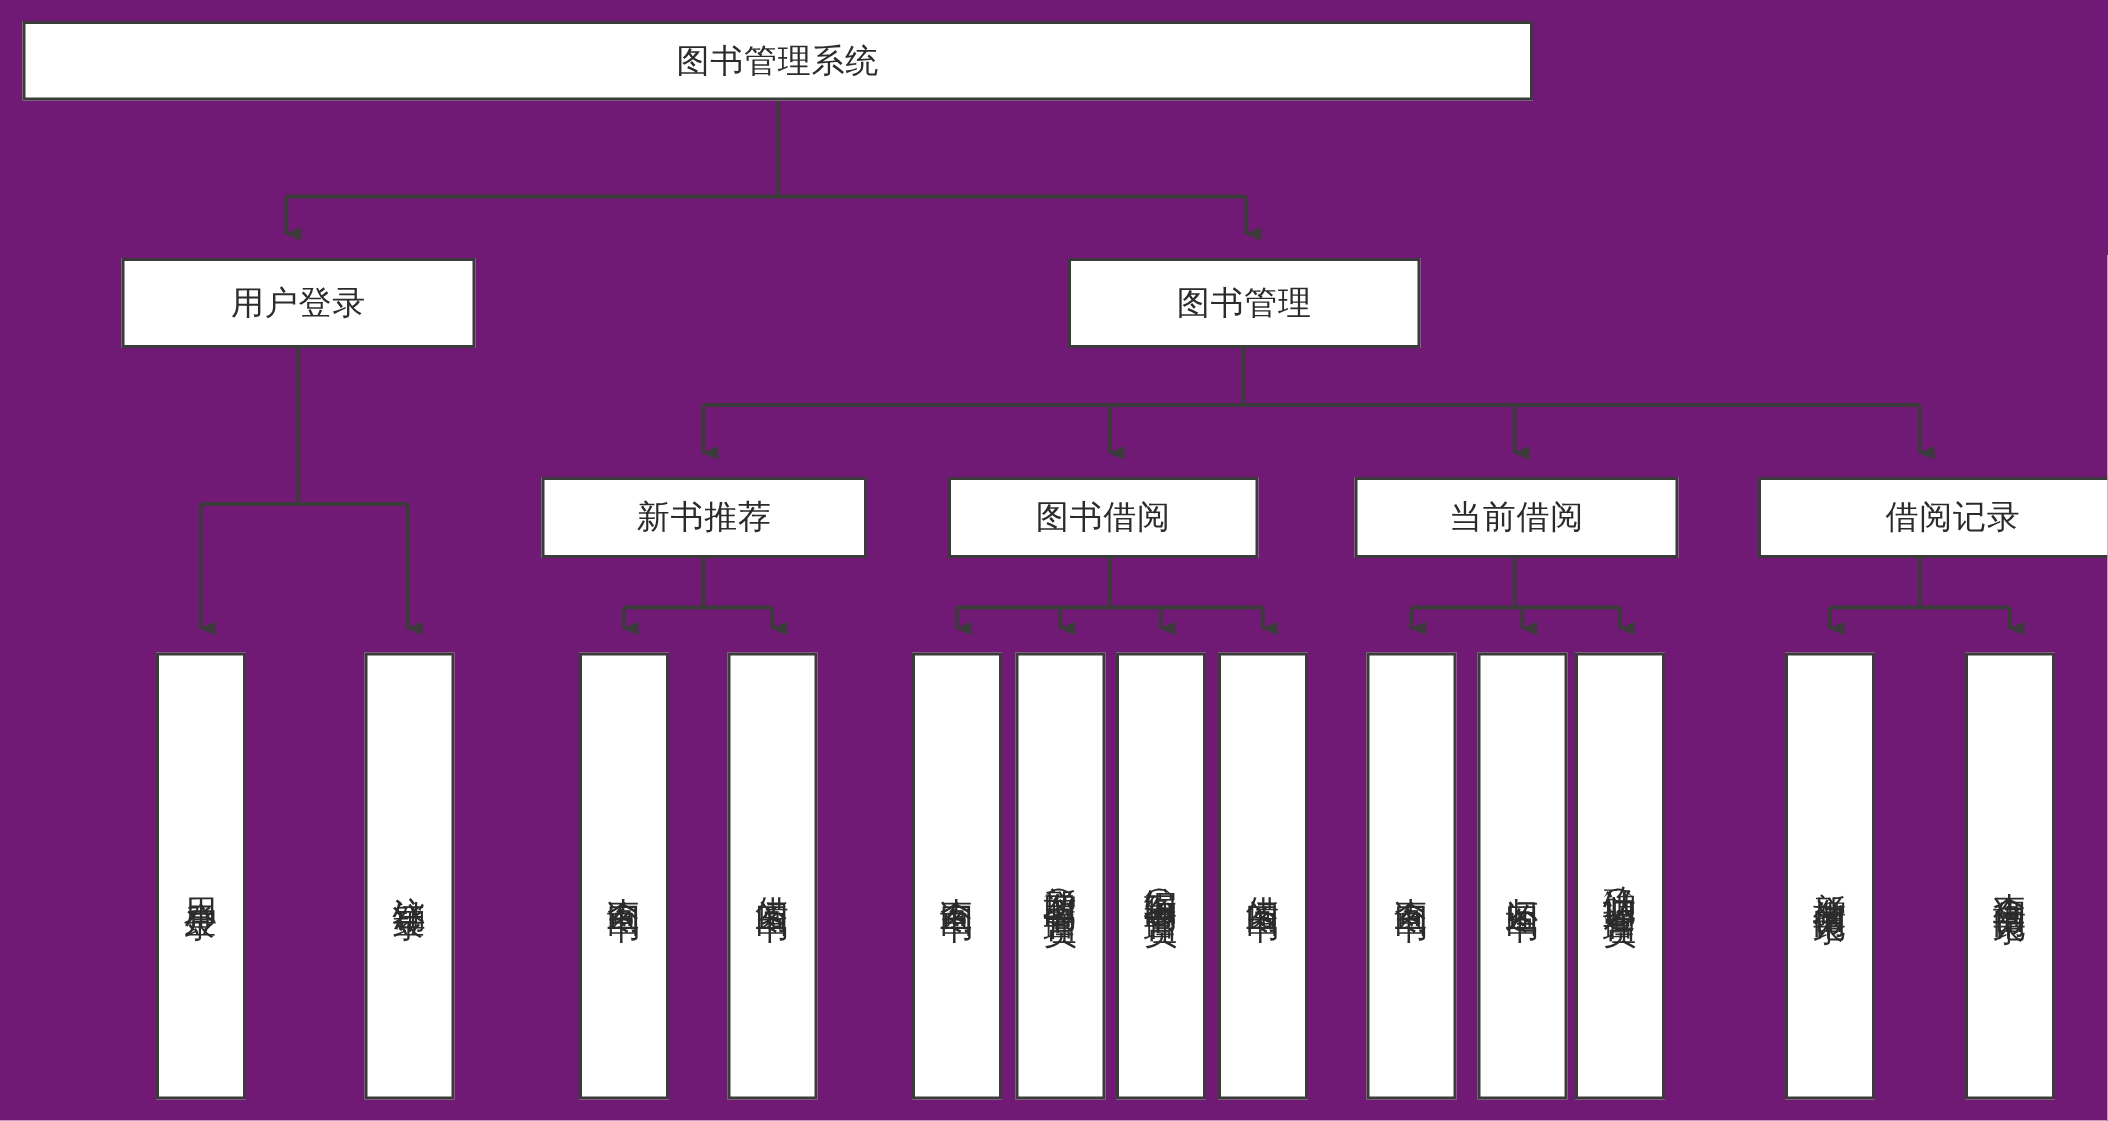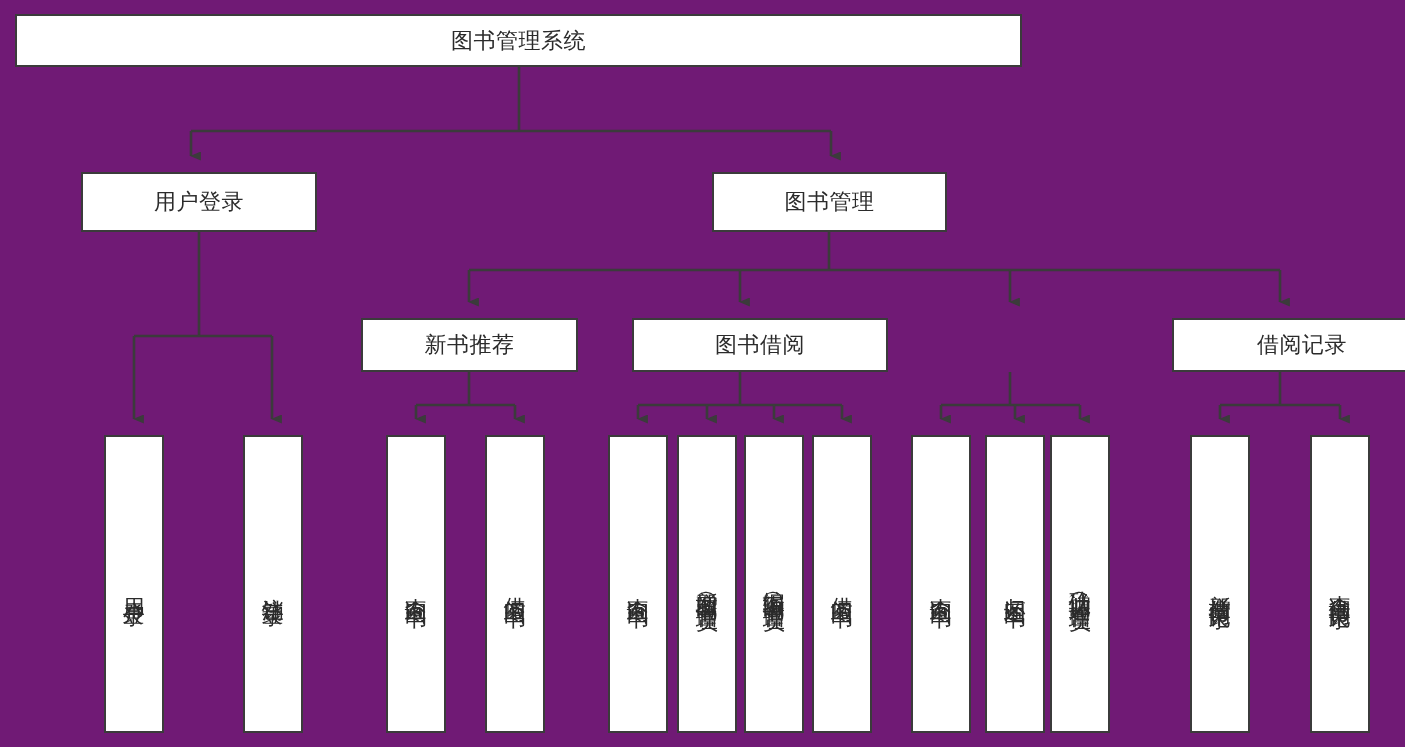--- a/index.html
+++ b/index.html
@@ -118,21 +118,22 @@
       <path d="M 1340 405 L 1340 419" marker-end="url(#arrow)"></path>
     </g>
   </svg>
 
   <div class="node horiz" style="left: 15px; top: 14px; width: 1007px; height: 53px;">图书管理系统</div>
 
   <div class="node horiz" style="left: 81px; top: 172px; width: 236px; height: 60px;">用户登录</div>
   <div class="node horiz" style="left: 712px; top: 172px; width: 235px; height: 60px;">图书管理</div>
 
   <div class="node horiz" style="left: 361px; top: 318px; width: 217px; height: 54px;">新书推荐</div>
-  <div class="node horiz" style="left: 632px; top: 318px; width: 256px; height: 54px;">图书借阅</div>
+  <div class="node horiz" style="left: 632px; top: 318px; width: 207px; height: 54px;">图书借阅</div>
+  <div class="node horiz" style="left: 903px; top: 318px; width: 216px; height: 54px;">当前借阅</div>
   <div class="node horiz" style="left: 1172px; top: 318px; width: 260px; height: 54px;">借阅记录</div>
 
   <div class="node vert" style="left: 104px; top: 435px; width: 60px; height: 298px;">
     <span class="vlabel">用户登录</span>
   </div>
   <div class="node vert" style="left: 243px; top: 435px; width: 60px; height: 298px;">
     <span class="vlabel">注销登录</span>
   </div>
   <div class="node vert" style="left: 386px; top: 435px; width: 60px; height: 298px;">
     <span class="vlabel">查询图书</span>

